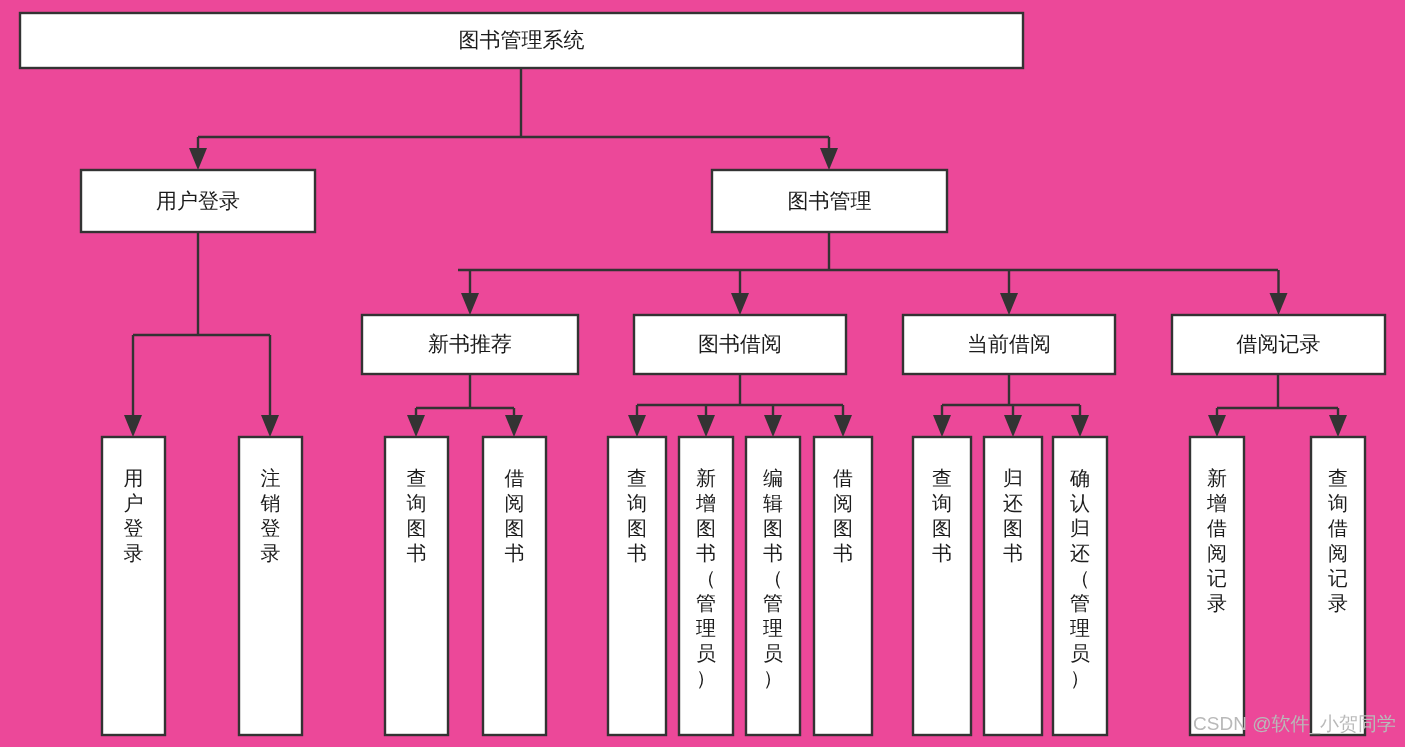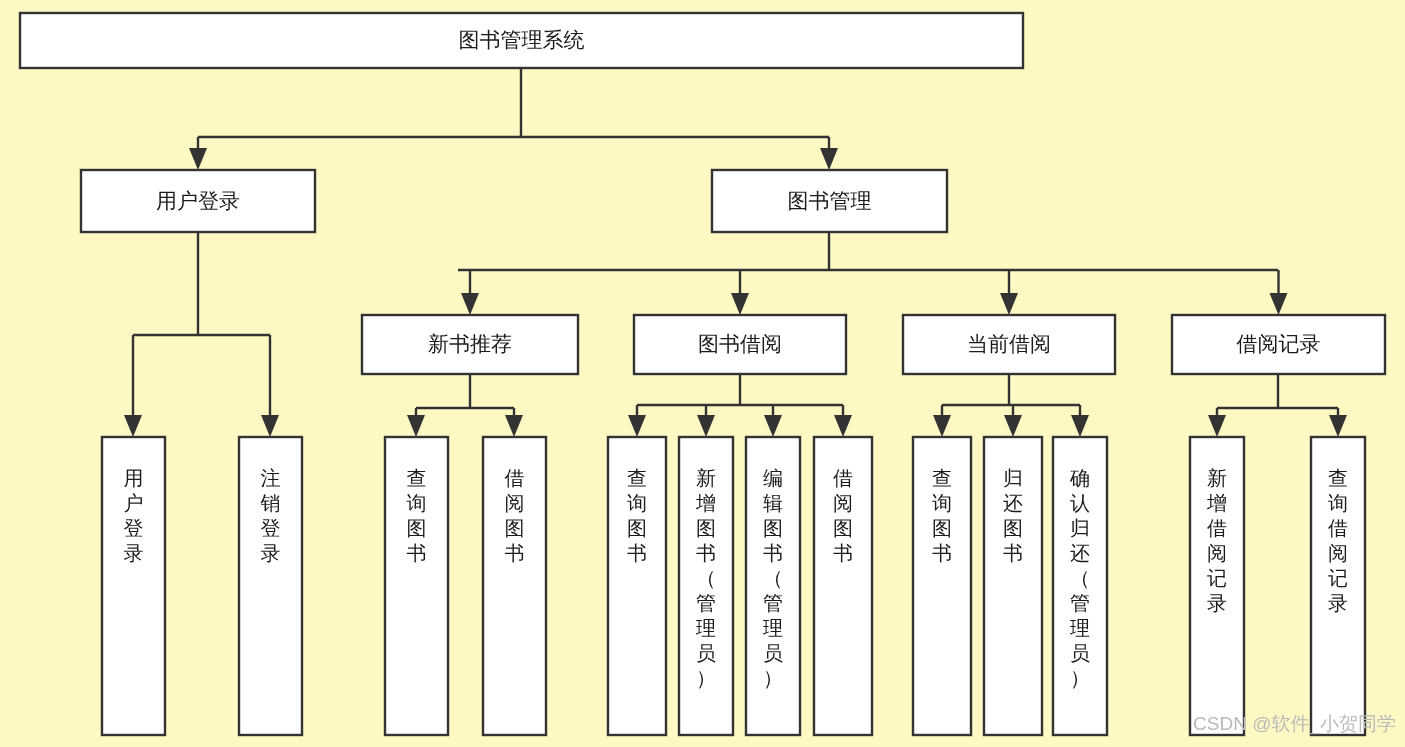--- a/index.html
+++ b/index.html
@@ -8,21 +8,21 @@
     padding: 0;
     background: #ffffff;
   }
   body {
     font-family: "Liberation Sans", "DejaVu Sans", sans-serif;
   }
   #diagram-root {
     position: relative;
     width: 1405px;
     height: 747px;
-    background: #fef9c3;
+    background: #ec4899;
     overflow: hidden;
   }
   svg#chart-svg {
     position: absolute;
     left: 0;
     top: 0;
     width: 1405px;
     height: 747px;
     display: block;
   }

